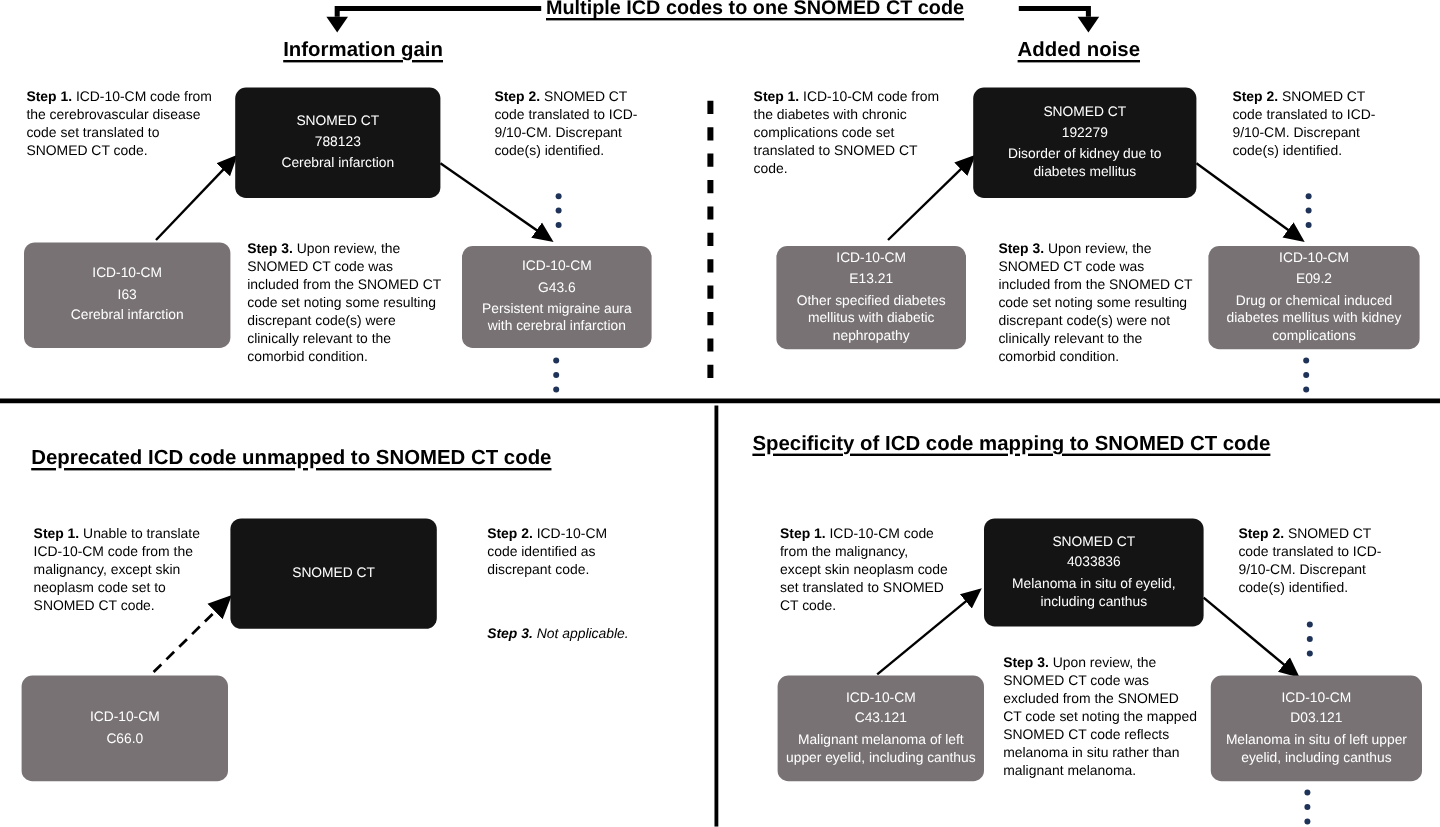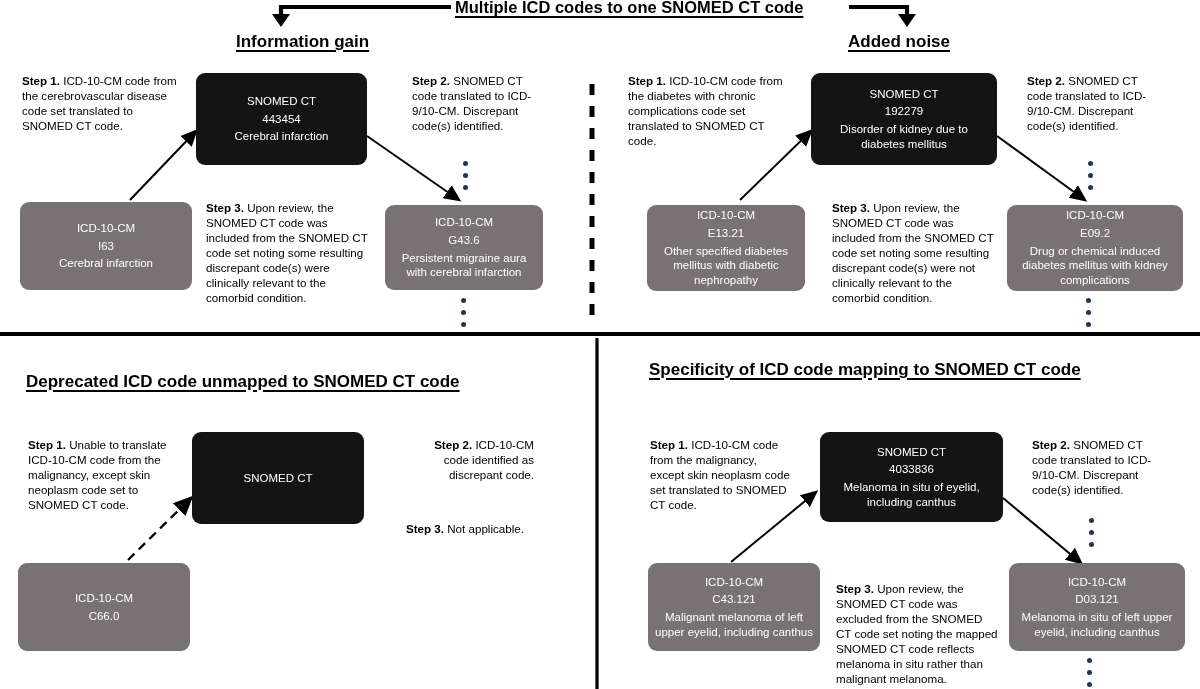--- a/index.html
+++ b/index.html
@@ -108,21 +108,21 @@
   <div class="maintitle" style="left:455px;top:-2px;">Multiple ICD codes to one SNOMED CT code</div>
 
   <div class="heading" style="left:196px;top:32px;margin-left:40px;">Information gain</div>
 
   <div class="step" style="left:22px;top:73px;width:160px;">
     <b>Step 1.</b><span> ICD-10-CM code from the cerebrovascular disease code set translated to SNOMED CT code.</span>
   </div>
 
   <div class="node black" style="left:196px;top:73px;width:171px;height:92px;">
     <span class="ln">SNOMED CT</span>
-    <span class="ln">443454</span>
+    <span class="ln">788123</span>
     <span class="ln">Cerebral infarction</span>
   </div>
 
   <div class="step" style="left:412px;top:73px;width:130px;">
     <b>Step 2.</b><span> SNOMED CT code translated to ICD-9/10-CM. Discrepant code(s) identified.</span>
   </div>
 
   <div class="vdots" style="left:463px;top:161px;">
     <i></i>
       <i></i>
@@ -198,34 +198,34 @@
   <div class="heading" style="left:26px;top:360px;margin-top:12px;">Deprecated ICD code unmapped to SNOMED CT code</div>
 
   <div class="step" style="left:28px;top:437px;width:148px;">
     <b>Step 1.</b><span> Unable to translate ICD-10-CM code from the malignancy, except skin neoplasm code set to SNOMED CT code.</span>
   </div>
 
   <div class="node black" style="left:192px;top:432px;width:172px;height:92px;">
     <span class="ln">SNOMED CT</span>
   </div>
 
-  <div class="step" style="left:406px;top:437px;width:128px;text-align:right;">
+  <div class="step" style="left:406px;top:437px;width:128px;">
     <b>Step 2.</b><span> ICD-10-CM code identified as discrepant code.</span>
   </div>
 
-  <div class="step" style="left:406px;top:521px;width:180px;">
+  <div class="step" style="left:406px;top:521px;width:180px;font-style:italic;">
     <b>Step 3.</b><span> Not applicable.</span>
   </div>
 
   <div class="node gray" style="left:18px;top:563px;width:172px;height:88px;">
     <span class="ln">ICD-10-CM</span>
     <span class="ln">C66.0</span>
   </div>
 
-  <div class="heading" style="left:649px;top:360px;">Specificity of ICD code mapping to SNOMED CT code</div>
+  <div class="heading" style="left:627px;top:360px;">Specificity of ICD code mapping to SNOMED CT code</div>
 
   <div class="step" style="left:650px;top:437px;width:144px;">
     <b>Step 1.</b><span> ICD-10-CM code from the malignancy, except skin neoplasm code set translated to SNOMED CT code.</span>
   </div>
 
   <div class="node black" style="left:820px;top:432px;width:183px;height:90px;">
     <span class="ln">SNOMED CT</span>
     <span class="ln">4033836</span>
     <span class="ln">Melanoma in situ of eyelid, including canthus</span>
   </div>
@@ -239,21 +239,21 @@
       <i></i>
       <i></i>
   </div>
 
   <div class="node gray" style="left:648px;top:563px;width:172px;height:88px;">
     <span class="ln">ICD-10-CM</span>
     <span class="ln">C43.121</span>
     <span class="ln">Malignant melanoma of left upper eyelid, including canthus</span>
   </div>
 
-  <div class="step" style="left:836px;top:545px;width:164px;margin-top:36px;">
+  <div class="step" style="left:836px;top:545px;width:164px;">
     <b>Step 3.</b><span> Upon review, the SNOMED CT code was excluded from the SNOMED CT code set noting the mapped SNOMED CT code reflects melanoma in situ rather than malignant melanoma.</span>
   </div>
 
   <div class="node gray" style="left:1009px;top:563px;width:176px;height:88px;">
     <span class="ln">ICD-10-CM</span>
     <span class="ln">D03.121</span>
     <span class="ln">Melanoma in situ of left upper eyelid, including canthus</span>
   </div>
 
   <div class="vdots" style="left:1087px;top:658px;">

